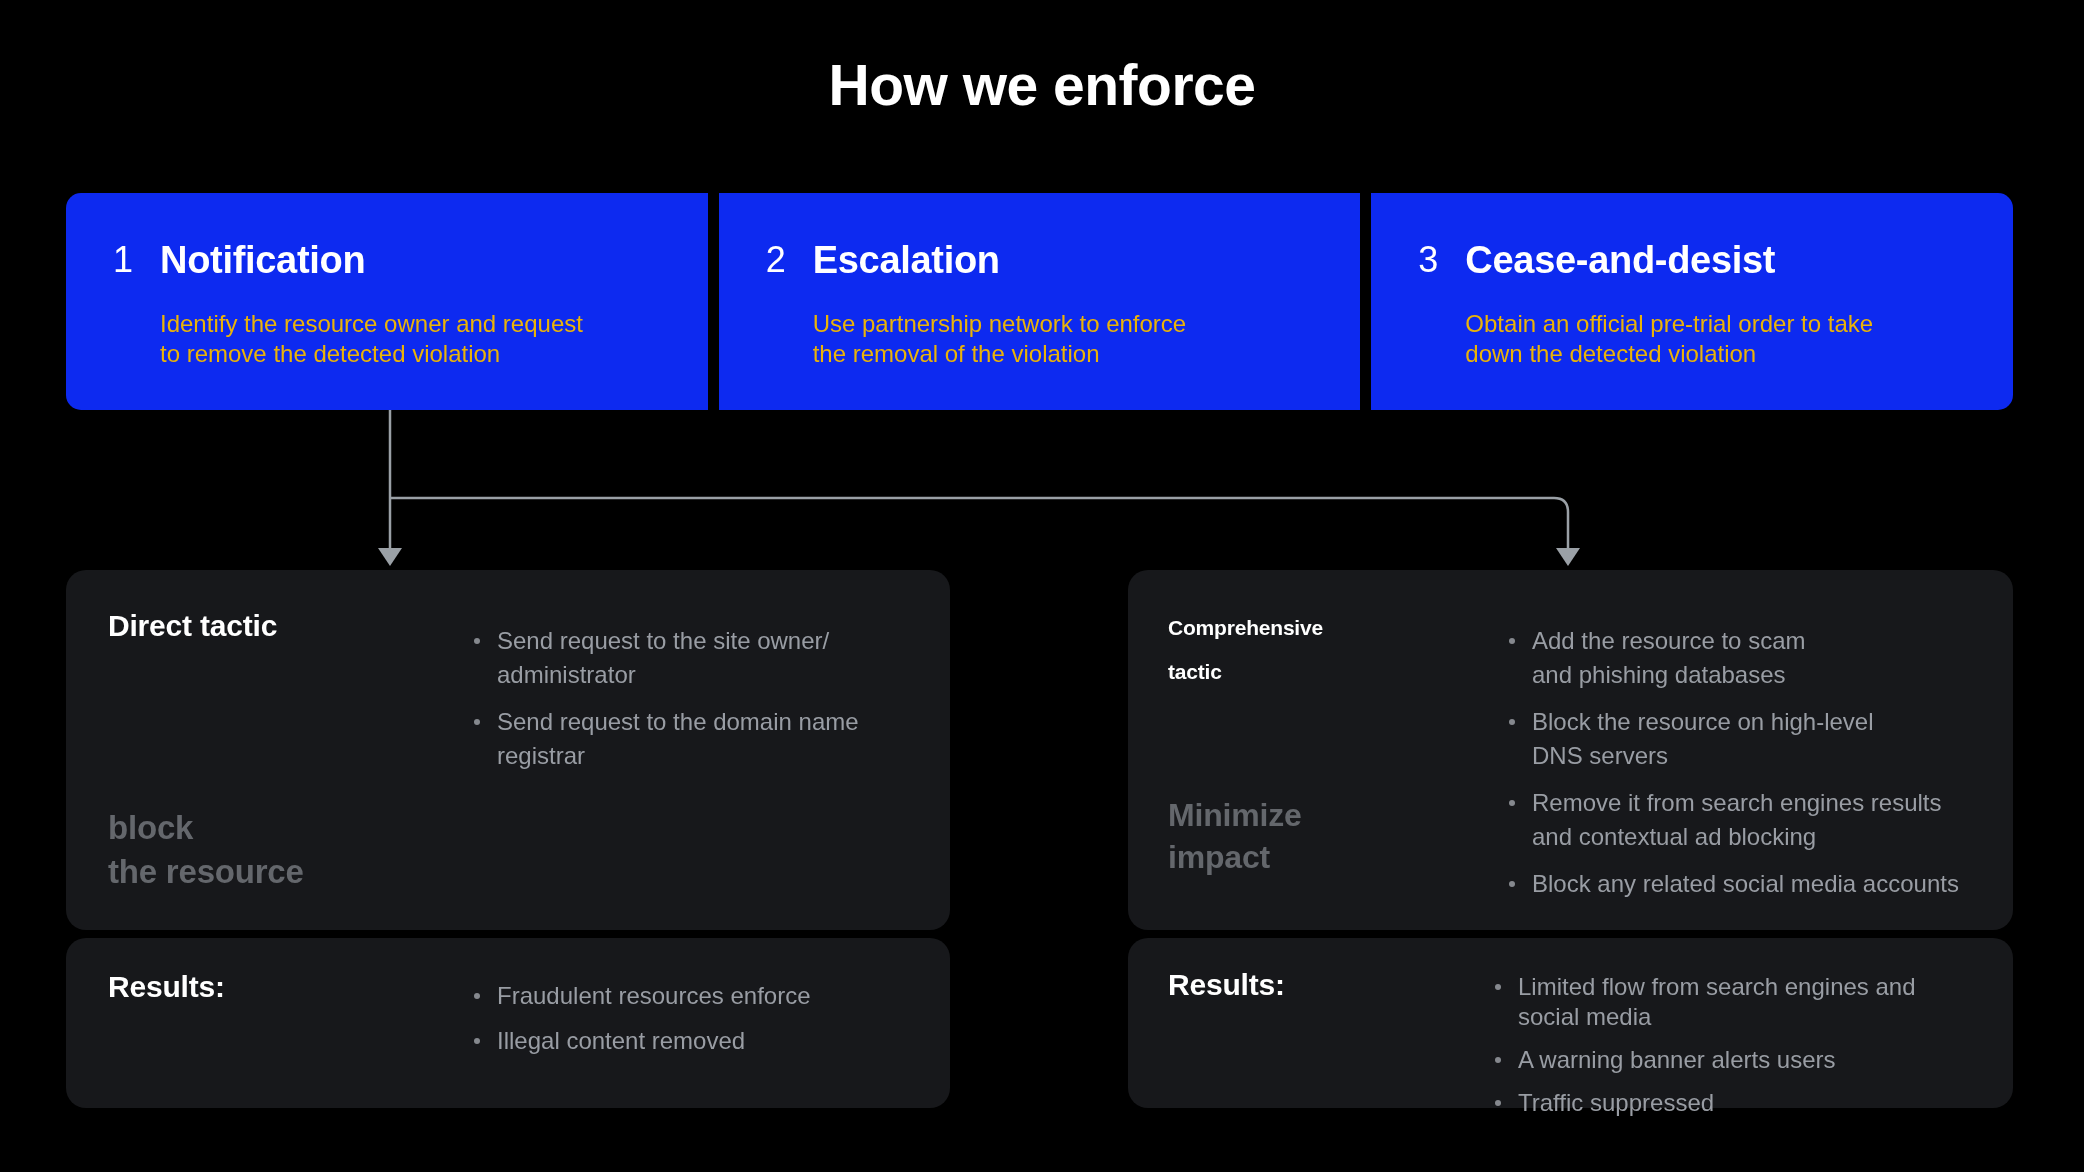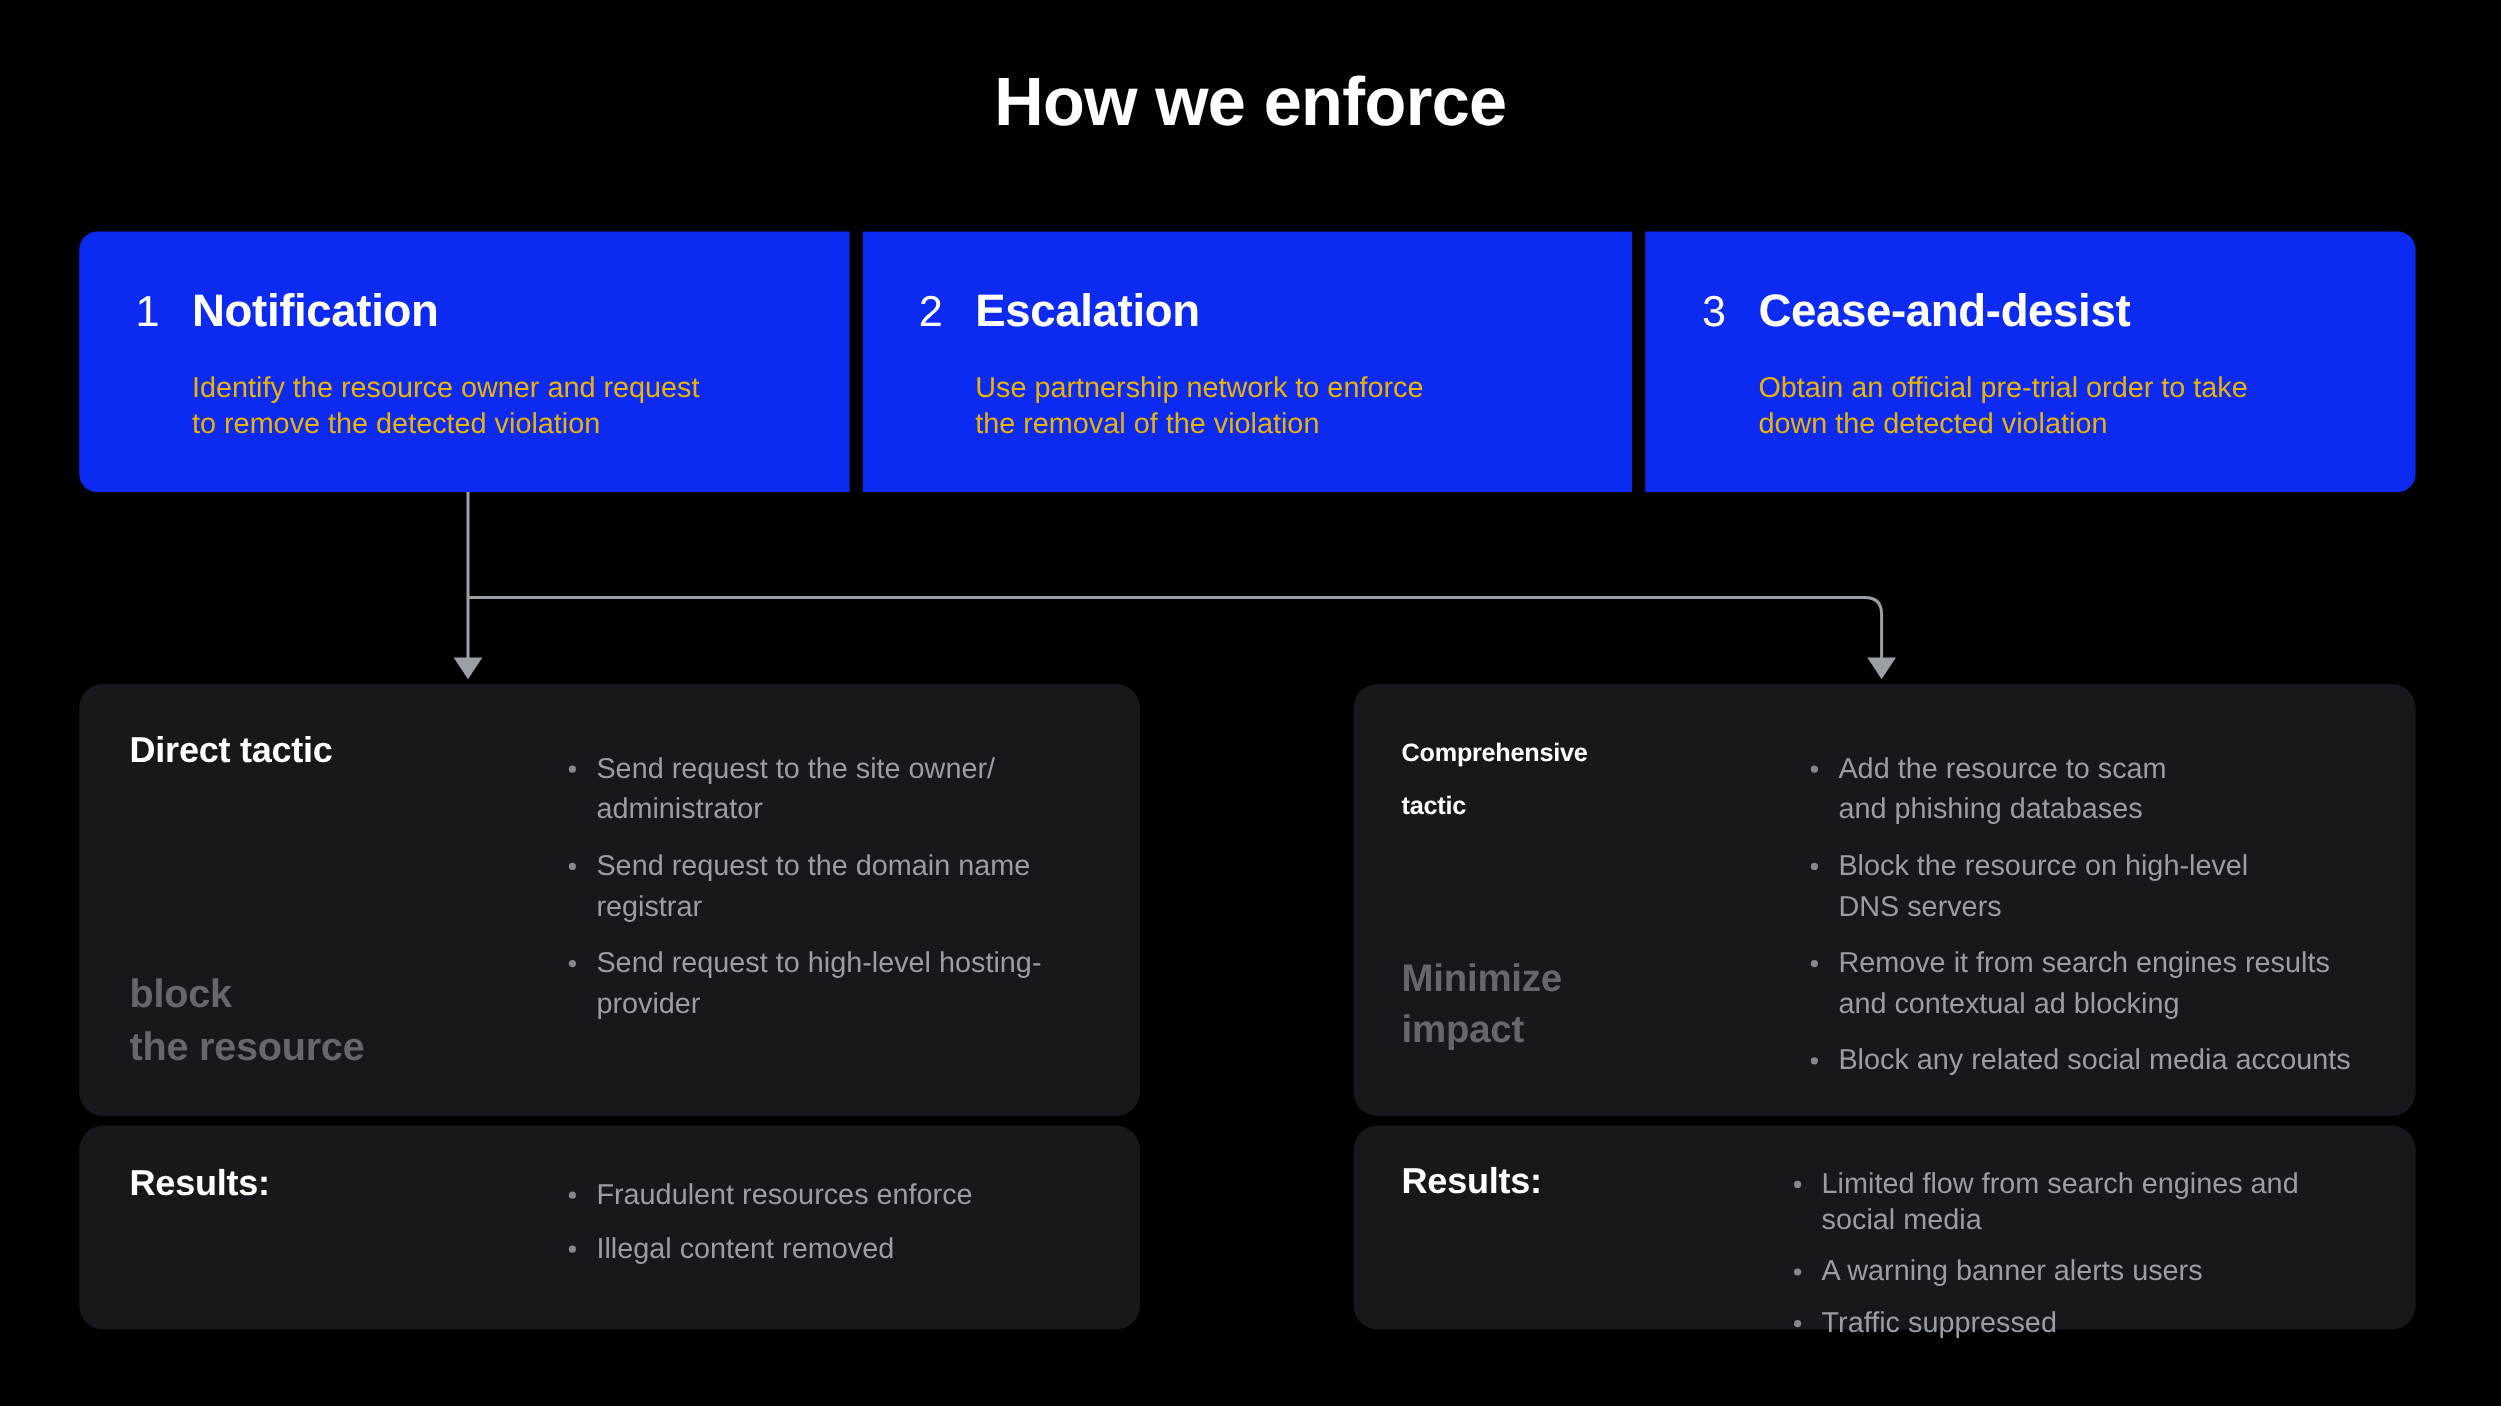--- a/index.html
+++ b/index.html
@@ -116,22 +116,20 @@
 
   <section class="panel tactic-left">
     <h3>Direct tactic</h3>
     <div class="subtitle">block
 the resource</div>
     <ul>
         <li>Send request to the site owner/
 administrator</li>
         <li>Send request to the domain name
 registrar</li>
-        <li>Send request to high-level hosting-
-provider</li>
       </ul>
   </section>
 
   <section class="panel results-left">
     <h3>Results:</h3>
     <ul>
         <li>Fraudulent resources enforce</li>
         <li>Illegal content removed</li>
       </ul>
   </section>

